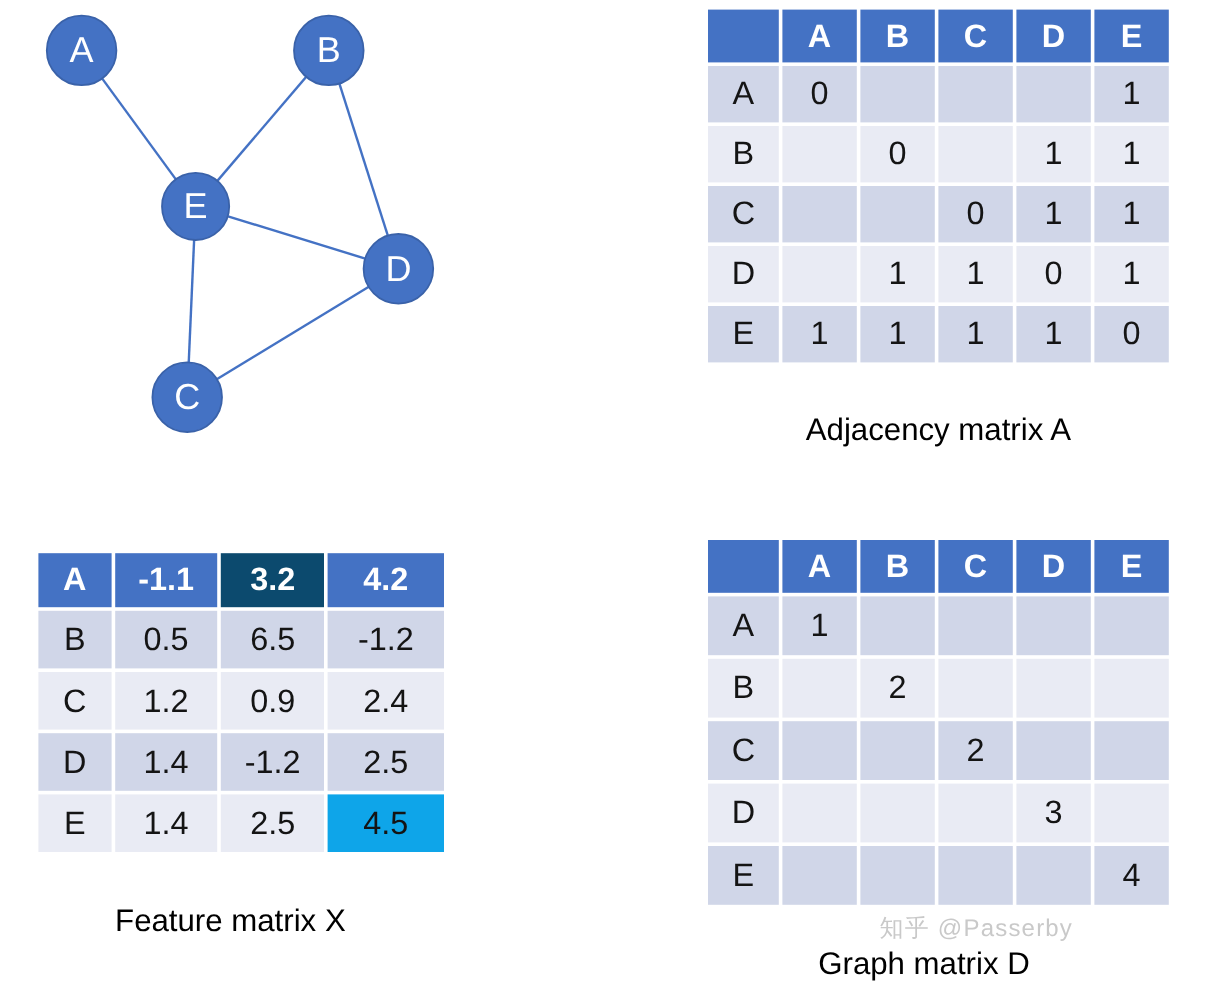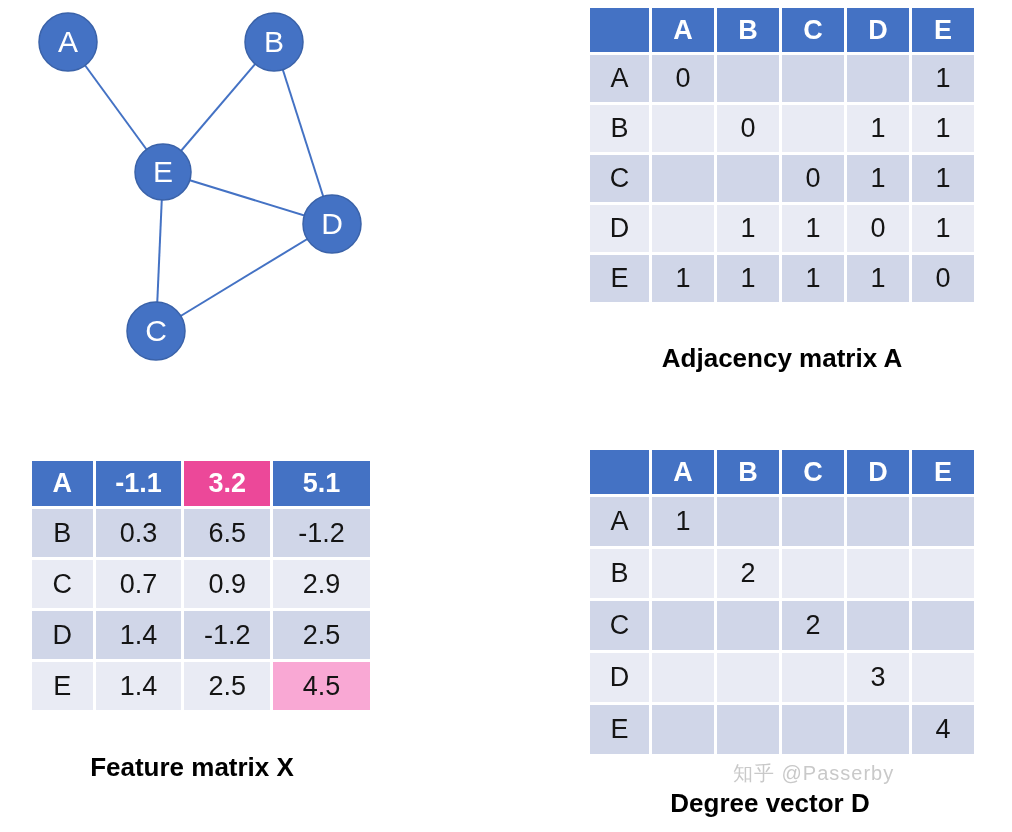--- a/index.html
+++ b/index.html
@@ -35,21 +35,21 @@
     padding: 0;
     height: 47px;
   }
   table.feat th { height: 45px; }
   table.feat td { height: 48px; }
   table.deg td  { height: 49px; }
 
   
   .caption {
     position: absolute;
-    font-weight: 700;
+    font-weight: 400;
     font-size: 26px;
     color: #000000;
     text-align: center;
     white-space: nowrap;
   }
 
   
   .watermark {
     position: absolute;
     left: 733px; top: 760px;
@@ -160,46 +160,46 @@
     <colgroup>
       <col style="width:60px">
         <col style="width:85px">
         <col style="width:85px">
         <col style="width:96px">
     </colgroup>
     <tbody>
       <tr>
         <th style="background: rgb(68, 114, 196);">A</th>
         <th style="background: rgb(68, 114, 196);">-1.1</th>
-        <th style="background: #ec4899;">3.2</th>
-        <th style="background: rgb(68, 114, 196);">5.1</th>
+        <th style="background: #0c4a6e;">3.2</th>
+        <th style="background: rgb(68, 114, 196);">4.2</th>
       </tr>
       <tr class="row-dark">
         <td style="background: rgb(208, 214, 232);">B</td>
-        <td style="background: rgb(208, 214, 232);">0.3</td>
+        <td style="background: rgb(208, 214, 232);">0.5</td>
         <td style="background: rgb(208, 214, 232);">6.5</td>
         <td style="background: rgb(208, 214, 232);">-1.2</td>
       </tr>
       <tr class="row-light">
         <td style="background: rgb(233, 235, 244);">C</td>
-        <td style="background: rgb(233, 235, 244);">0.7</td>
+        <td style="background: rgb(233, 235, 244);">1.2</td>
         <td style="background: rgb(233, 235, 244);">0.9</td>
-        <td style="background: rgb(233, 235, 244);">2.9</td>
+        <td style="background: rgb(233, 235, 244);">2.4</td>
       </tr>
       <tr class="row-dark">
         <td style="background: rgb(208, 214, 232);">D</td>
         <td style="background: rgb(208, 214, 232);">1.4</td>
         <td style="background: rgb(208, 214, 232);">-1.2</td>
         <td style="background: rgb(208, 214, 232);">2.5</td>
       </tr>
       <tr class="row-light">
         <td style="background: rgb(233, 235, 244);">E</td>
         <td style="background: rgb(233, 235, 244);">1.4</td>
         <td style="background: rgb(233, 235, 244);">2.5</td>
-        <td style="background: #f9a8d4;">4.5</td>
+        <td style="background: #0ea5e9;">4.5</td>
       </tr>
     </tbody>
   </table>
 
   <div class="caption" id="caption-feature" style="left:32px; top:752px; width:320px;">Feature matrix X</div>
 
   <table class="tbl deg" style="left:587px; top:447px; width:390px;">
     <colgroup>
       <col style="width:58px">
         <col style="width:61px">
@@ -255,15 +255,15 @@
         <td style="background: rgb(208, 214, 232);"></td>
         <td style="background: rgb(208, 214, 232);"></td>
         <td style="background: rgb(208, 214, 232);"></td>
         <td style="background: rgb(208, 214, 232);">4</td>
       </tr>
     </tbody>
   </table>
 
   <div class="watermark">知乎 @Passerby</div>
 
-  <div class="caption" id="caption-degree" style="left:590px; top:788px; width:360px;">Degree vector D</div>
+  <div class="caption" id="caption-degree" style="left:590px; top:788px; width:360px;">Graph matrix D</div>
 
 </div>
 
 </body></html>

